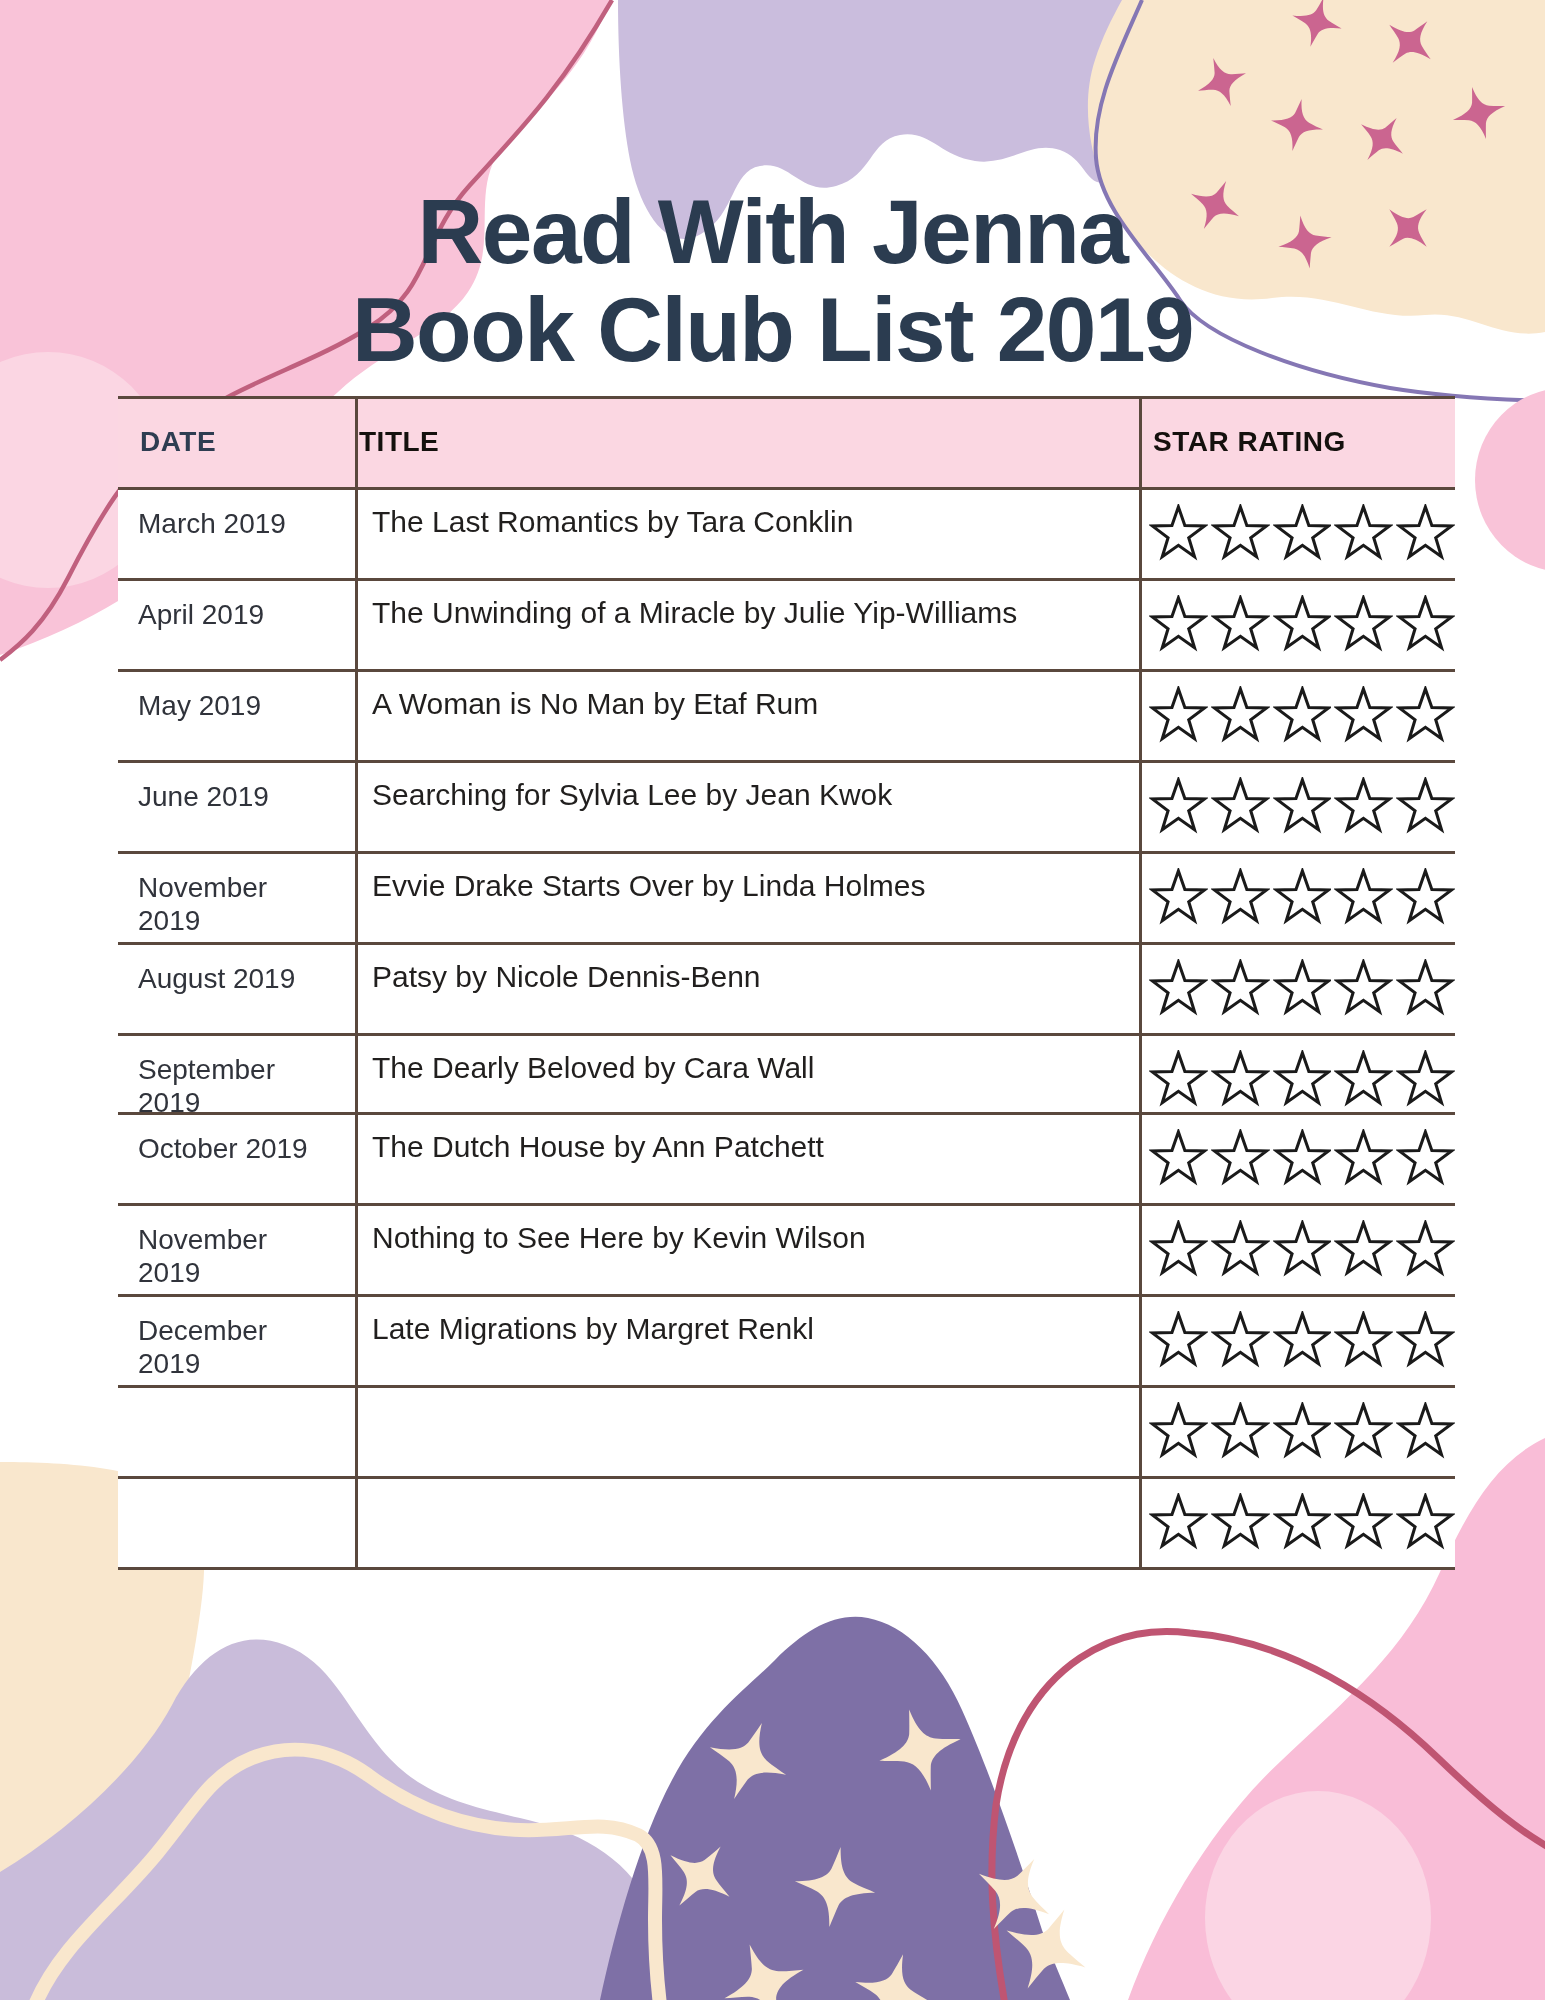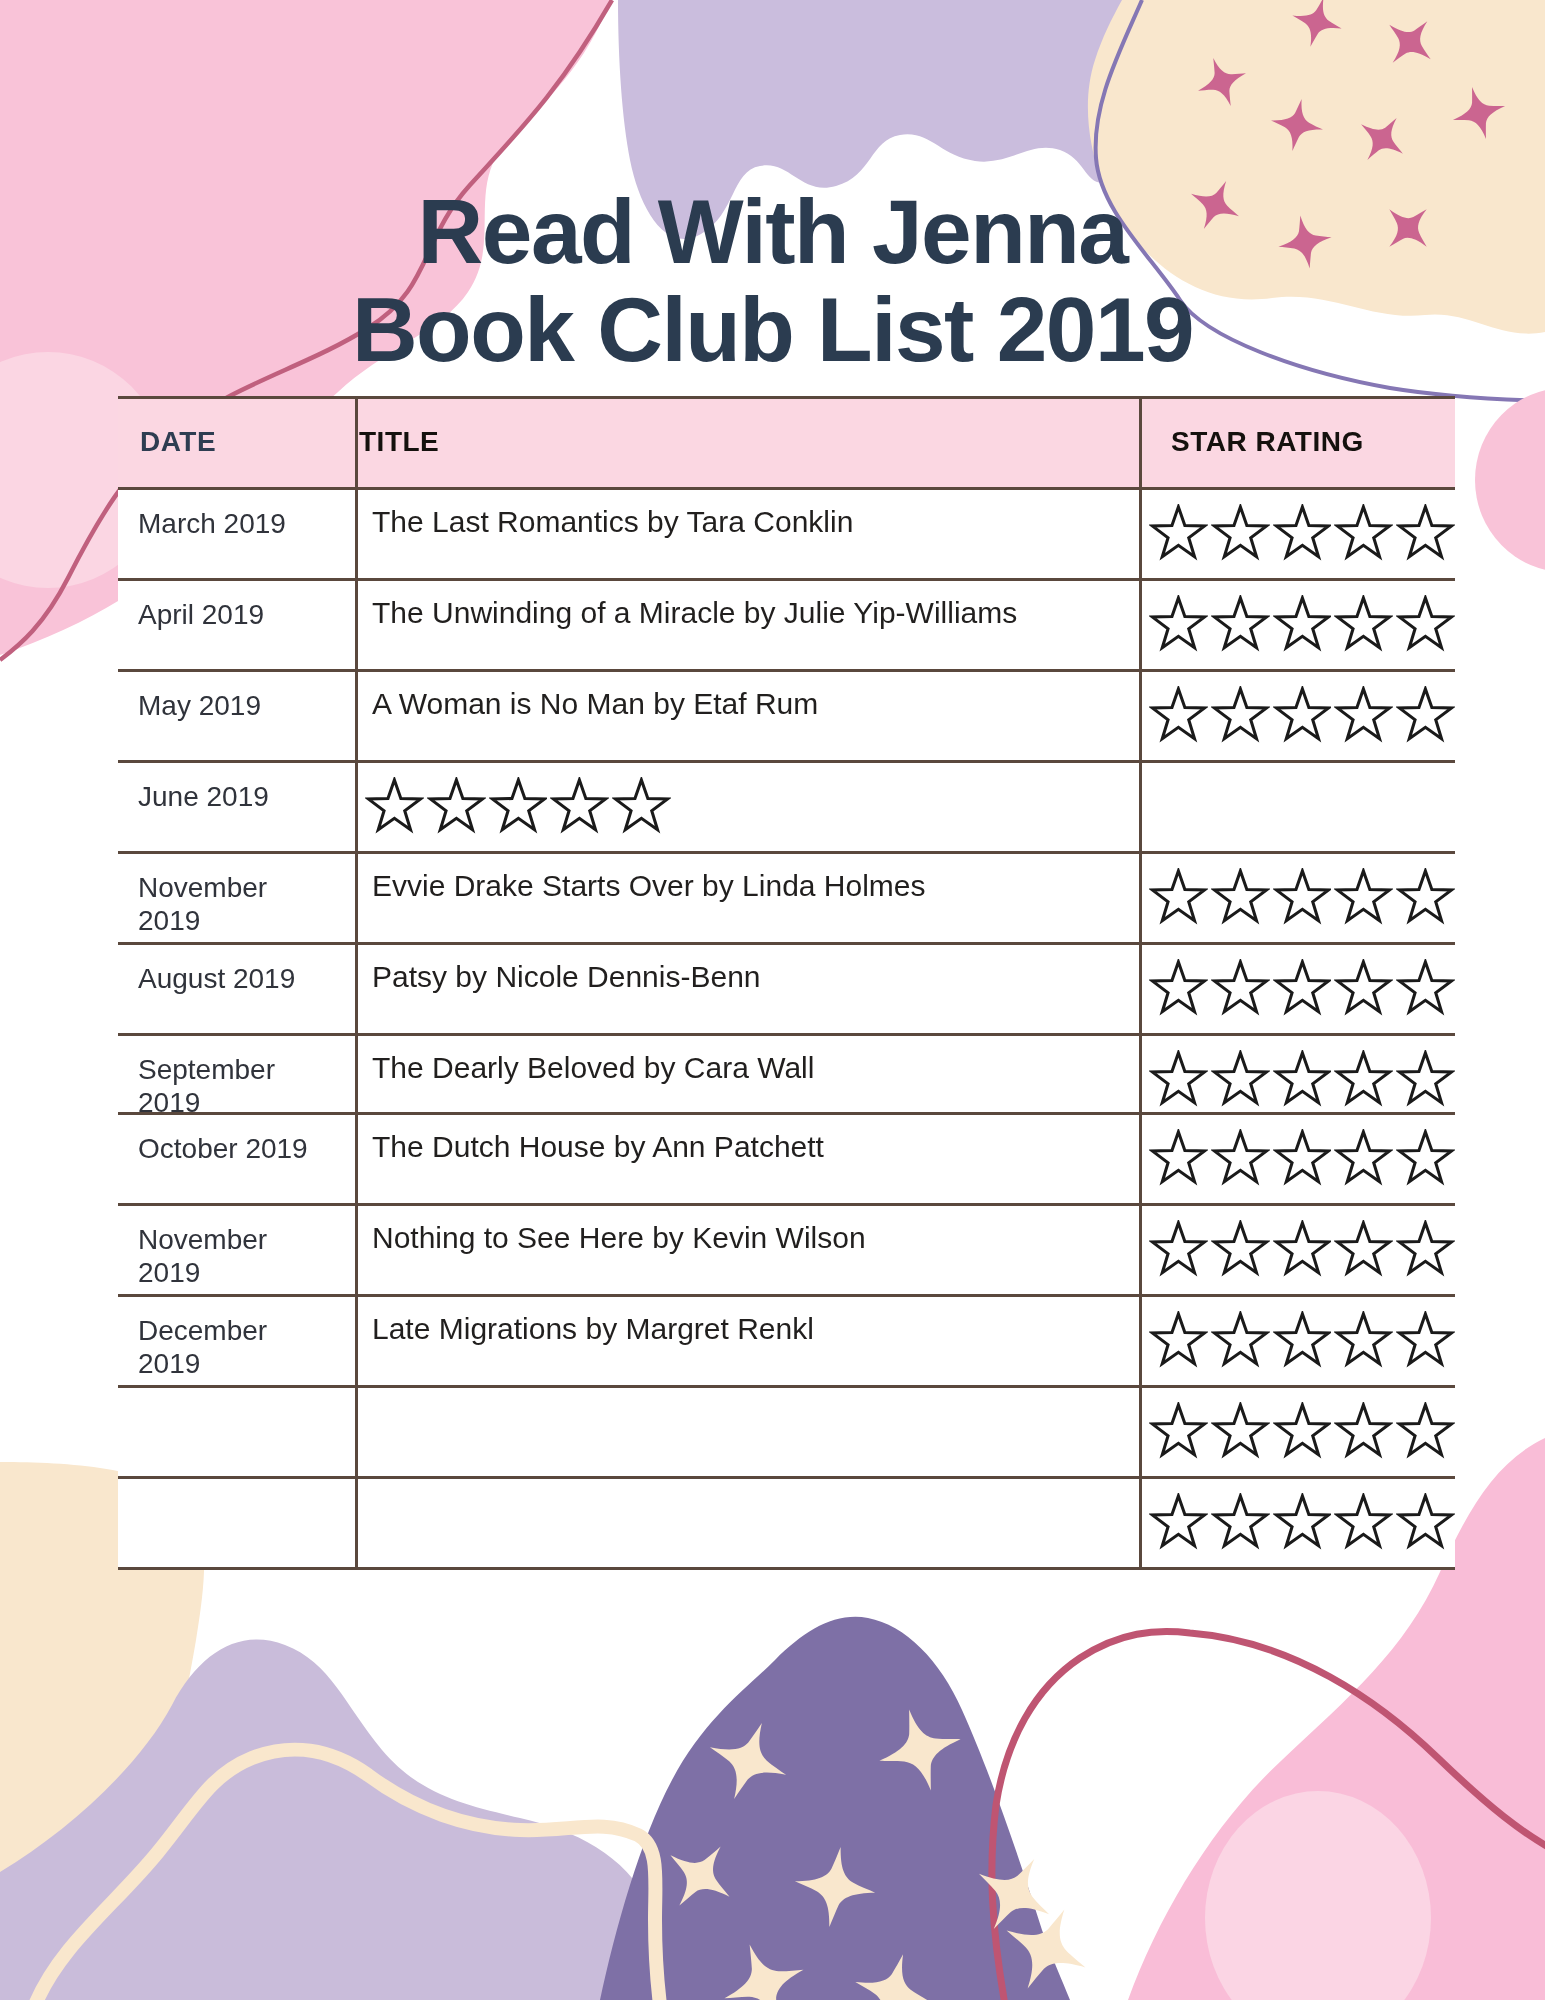--- a/index.html
+++ b/index.html
@@ -30,21 +30,21 @@
   }
   .trow.tall{height:79px;}
   .trow.header{background:var(--header-bg,#fbd7e2);}
   .c-date{width:237px;box-sizing:border-box;}
   .c-title{width:784px;box-sizing:border-box;}
   .c-star{width:316px;box-sizing:border-box;}
 
   .header .hcell{font-weight:bold;font-size:28px;letter-spacing:.5px;padding-top:27px;color:#15110e;}
   .header .c-date{padding-left:22px;color:var(--date-header-color,#2e3d51);}
   .header .c-title{padding-left:4px;}
-  .header .c-star{padding-left:32px;}
+  .header .c-star{padding-left:14px;}
 
   .c-date.body{
     padding:17px 20px 0 20px;text-align:left;
     font-size:28px;line-height:33px;color:#30333b;
   }
   .c-title.body{padding:15px 0 0 17px;font-size:30px;color:#211f1e;}
   .c-star.body{padding:14px 0 0 10px;display:flex;gap:3px;}
   .star{width:59px;height:57px;display:block;}
 </style>
 <style>
@@ -243,20 +243,21 @@
             <svg class="star" viewBox="0 0 62 60">
     <polygon points="31,3 37.8,22.7 58.6,23 41.9,35.6 48,55.5 31,43.5 14,55.5 20.1,35.6 3.4,23 24.2,22.7" fill="#ffffff" stroke="#1a1a1a" stroke-width="3.2" stroke-linejoin="miter"></polygon>
   </svg>
             <svg class="star" viewBox="0 0 62 60">
     <polygon points="31,3 37.8,22.7 58.6,23 41.9,35.6 48,55.5 31,43.5 14,55.5 20.1,35.6 3.4,23 24.2,22.7" fill="#ffffff" stroke="#1a1a1a" stroke-width="3.2" stroke-linejoin="miter"></polygon>
   </svg>
           </div>
         </div>
         <div class="trow">
           <div class="c-date body">June 2019</div>
+          <div class="c-title body">Searching for Sylvia Lee by Jean Kwok</div>
           <div class="c-star body">
             <svg class="star" viewBox="0 0 62 60">
     <polygon points="31,3 37.8,22.7 58.6,23 41.9,35.6 48,55.5 31,43.5 14,55.5 20.1,35.6 3.4,23 24.2,22.7" fill="#ffffff" stroke="#1a1a1a" stroke-width="3.2" stroke-linejoin="miter"></polygon>
   </svg>
             <svg class="star" viewBox="0 0 62 60">
     <polygon points="31,3 37.8,22.7 58.6,23 41.9,35.6 48,55.5 31,43.5 14,55.5 20.1,35.6 3.4,23 24.2,22.7" fill="#ffffff" stroke="#1a1a1a" stroke-width="3.2" stroke-linejoin="miter"></polygon>
   </svg>
             <svg class="star" viewBox="0 0 62 60">
     <polygon points="31,3 37.8,22.7 58.6,23 41.9,35.6 48,55.5 31,43.5 14,55.5 20.1,35.6 3.4,23 24.2,22.7" fill="#ffffff" stroke="#1a1a1a" stroke-width="3.2" stroke-linejoin="miter"></polygon>
   </svg>

